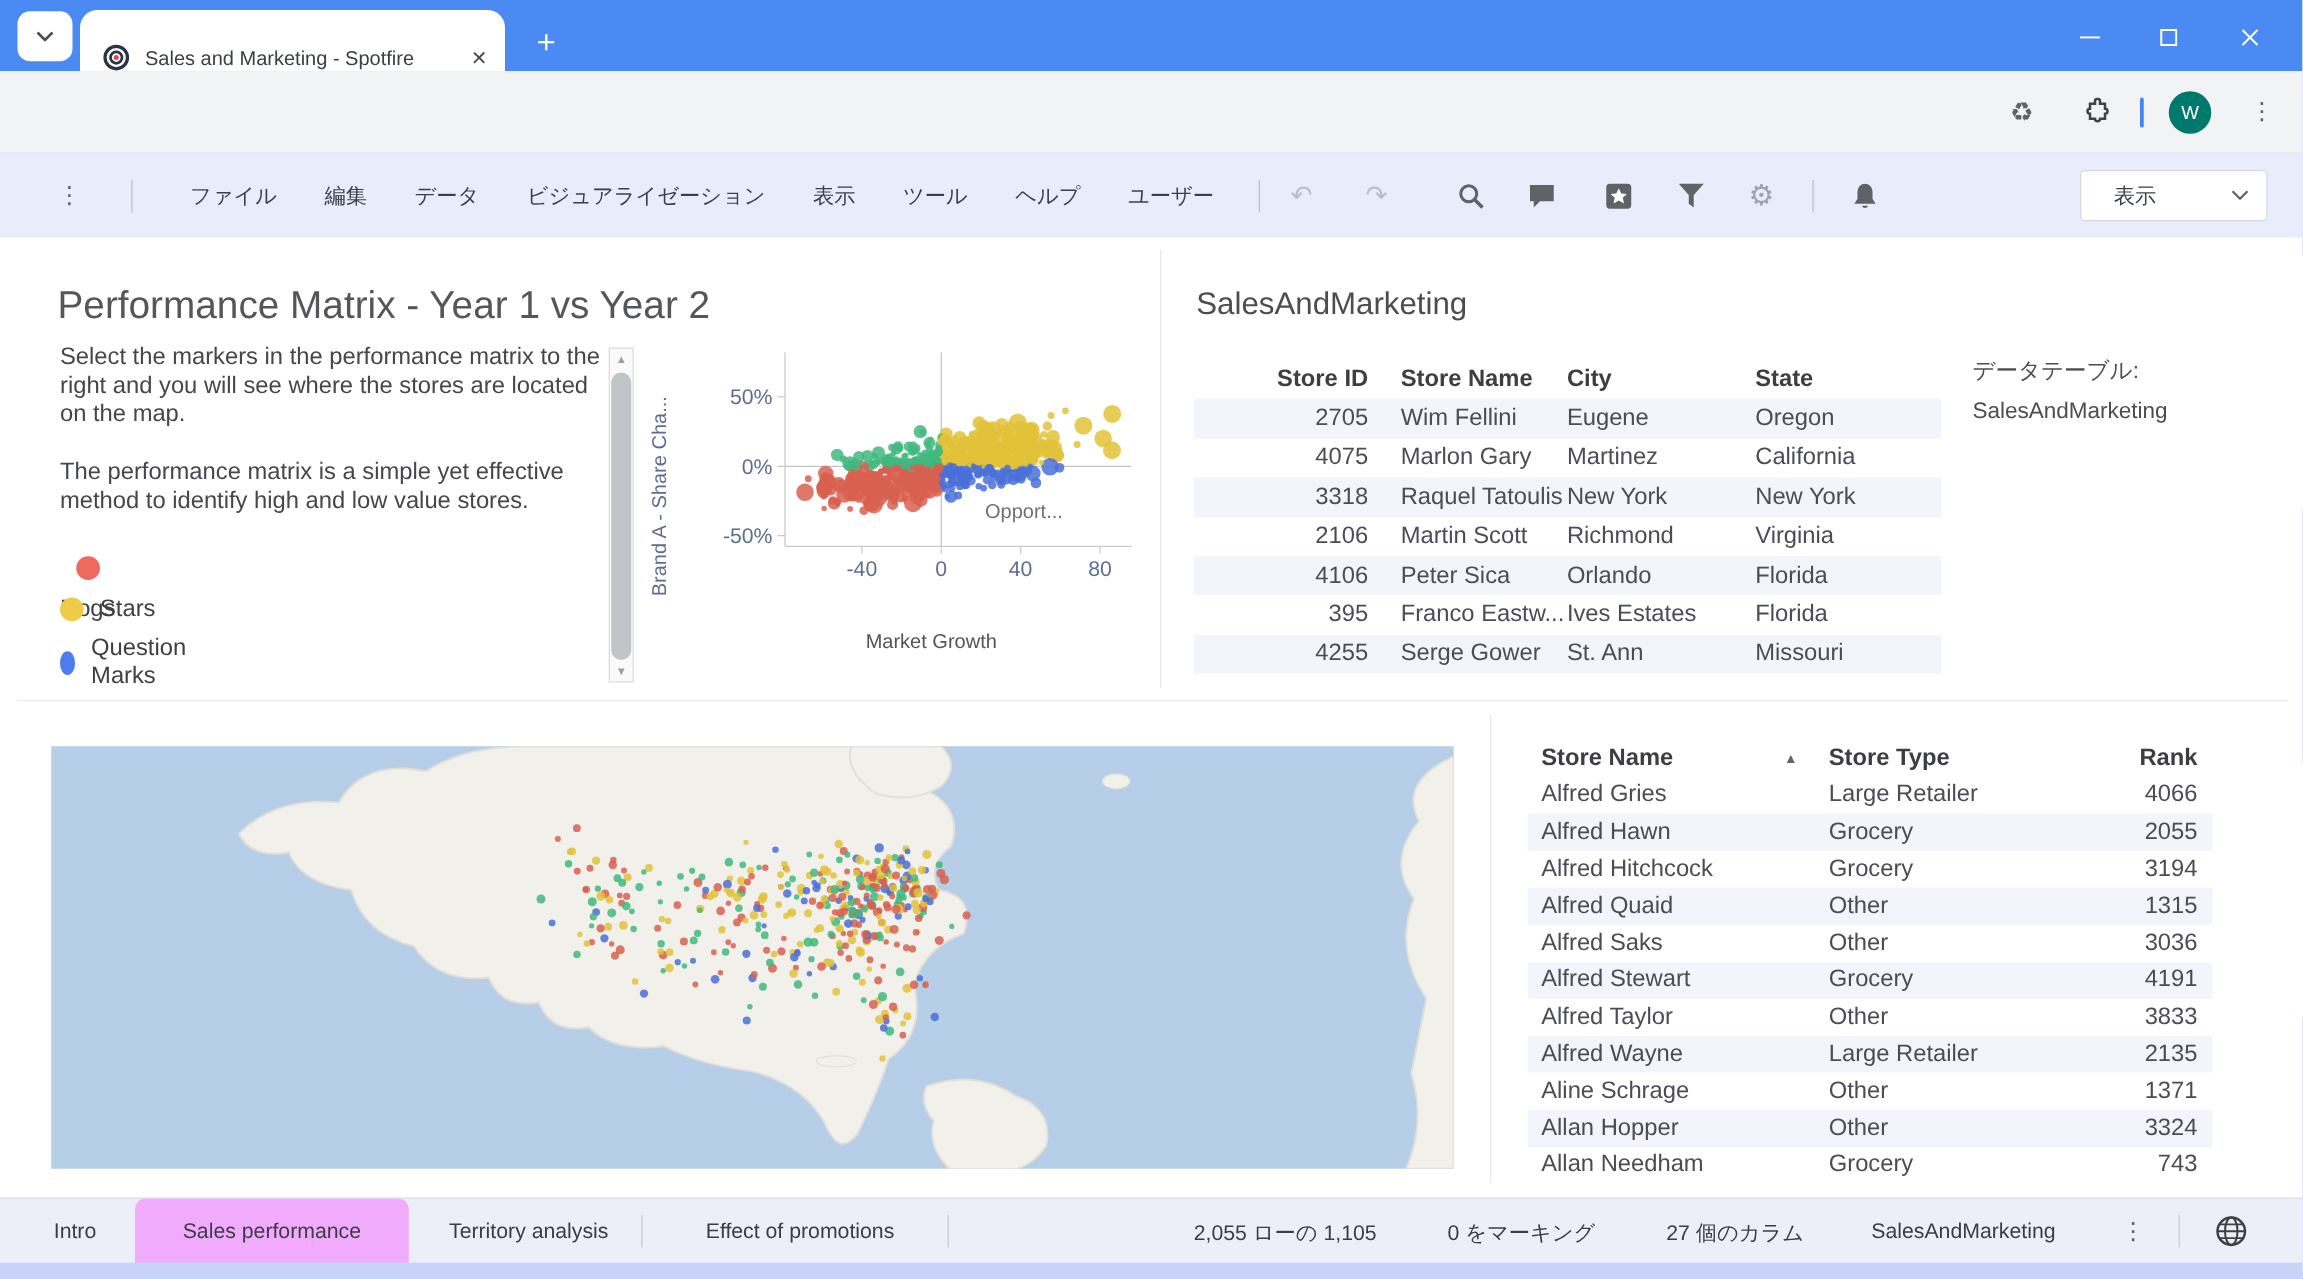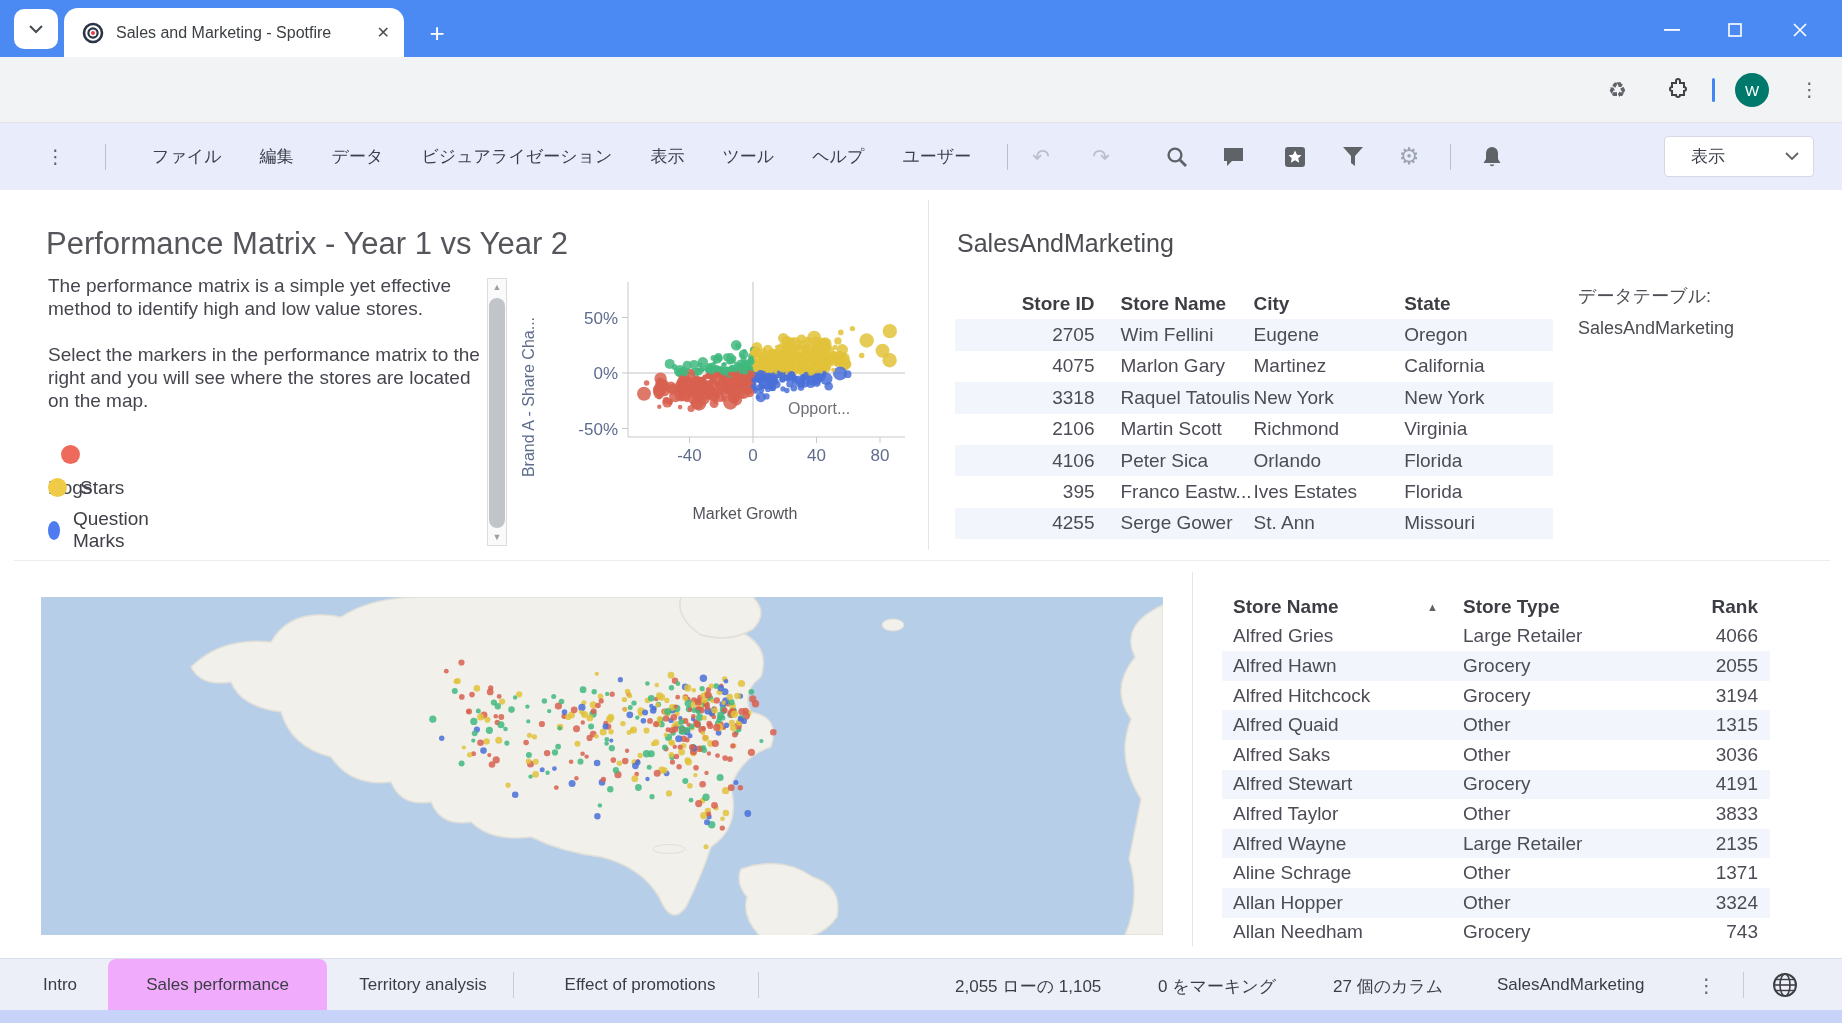--- a/index.html
+++ b/index.html
@@ -6,21 +6,21 @@
   *{box-sizing:border-box;}
   #screen{position:relative;width:1842px;height:1023px;overflow:hidden;
     font-family:"Liberation Sans","DejaVu Sans",sans-serif;background:#fff;}
   .abs{position:absolute;}
 
   
   #tabstrip{left:0;top:0;width:1842px;height:57px;background:#4b8af2;}
   #tab-search-btn{left:14px;top:9px;width:44px;height:40px;background:#fff;border-radius:10px;
     display:flex;align-items:center;justify-content:center;}
   #browser-tab{left:64px;top:8px;width:340px;height:49px;background:#fff;border-radius:14px 14px 0 0;
-    display:flex;align-items:center;}
+    display:flex;align-items:flex-end;}
   .tab-title{font-size:16px;color:#3c4043;white-space:nowrap;overflow:hidden;flex:1;}
   #new-tab-btn{left:420px;top:16px;width:34px;height:34px;color:#fff;font-size:26px;font-weight:300;
     display:flex;align-items:center;justify-content:center;}
   .winbtn{top:12px;width:40px;height:36px;display:flex;align-items:center;justify-content:center;}
 
   #toolbar{left:0;top:57px;width:1842px;height:66px;background:#f2f3f5;border-bottom:1px solid #e3e4e8;}
   .navicon{top:72px;width:36px;height:36px;display:flex;align-items:center;justify-content:center;}
   #addressbar{left:185px;top:68px;width:1395px;height:44px;background:#e9ebef;border-radius:22px;
     display:flex;align-items:center;}
   #security-chip{margin-left:8px;height:34px;background:#fdfdfe;border-radius:17px;display:flex;
@@ -216,22 +216,22 @@
     <div id="view-dropdown">
       <span>表示</span>
       <svg width="14" height="9" viewBox="0 0 14 9">
           <polyline points="1,1 7,7 13,1" fill="none" stroke="#5f6368" stroke-width="1.8"></polyline>
         </svg>
     </div>
   </div>
 
   <div class="abs" id="perf-title">Performance Matrix - Year 1 vs Year 2</div>
   <div class="abs" id="perf-text">
+    <p>Select the markers in the performance matrix to the right and you will see where the stores are located on the map.</p>
     <p>The performance matrix is a simple yet effective method to identify high and low value stores.</p>
-    <p>Select the markers in the performance matrix to the right and you will see where the stores are located on the map.</p>
   </div>
   <div class="abs" id="legend">
       <div class="abs legend-item" style="top: 445px; flex-direction: column;">
         <span class="legend-dot" style="background: rgb(238, 106, 92);"></span>
         <span>Dogs</span>
       </div>
       <div class="abs legend-item" style="top: 476.6px;">
         <span class="legend-dot" style="background: rgb(239, 203, 71);"></span>
         <span>Stars</span>
       </div>

